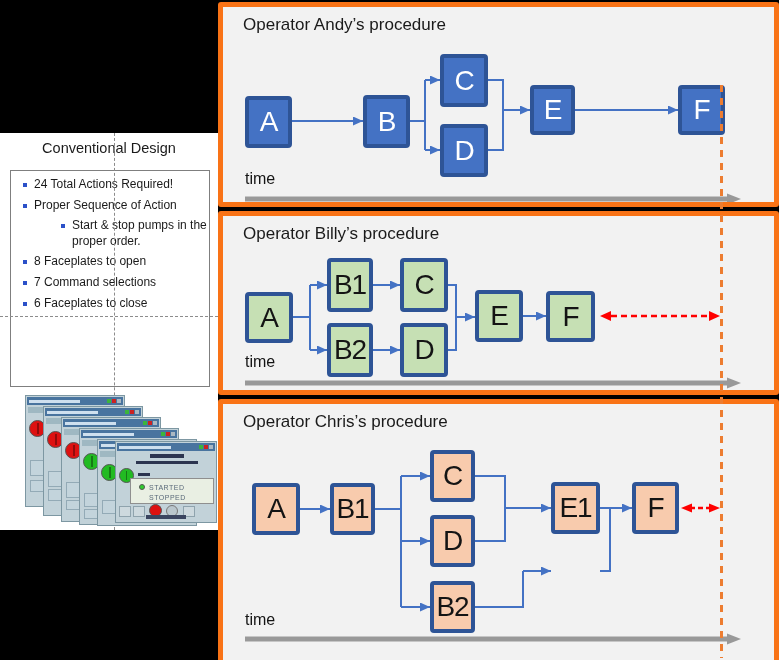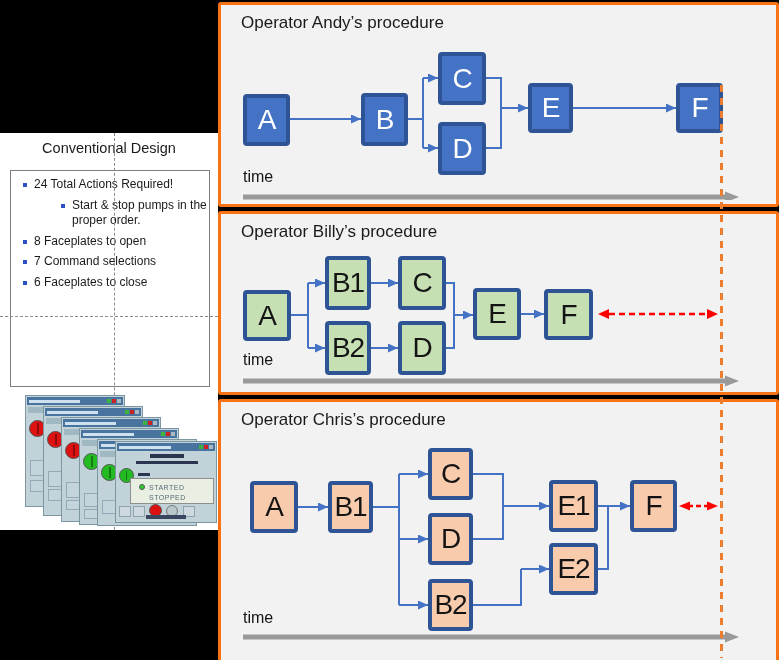--- a/index.html
+++ b/index.html
@@ -42,21 +42,21 @@
   .fp-srow{position:absolute;left:18px;letter-spacing:.5px;}
   .fp-dot{position:absolute;left:8px;top:5px;width:6px;height:6px;border-radius:50%;background:#2ecc2e;border:1px solid #555;}
   .fp-btnrow i{position:absolute;display:block;}
   .bsq{width:12px;height:11px;background:#cdd9de;border:1px solid #8fa3ad;}
   .bred{width:13px;height:13px;border-radius:50%;background:#dd1111;border:1px solid #555;}
   .bgray{width:12px;height:12px;border-radius:50%;background:#b9c6cc;border:1px solid #777;}
   .fp-foot{position:absolute;left:30px;bottom:3px;width:40px;height:4px;background:#3a4560;}
 
   
   .proc-panel{position:absolute;left:218px;width:561px;background:#f2f2f2;
-              border:3px solid #f97316;border-radius:3px;}
+              border:5px solid #f97316;border-radius:3px;}
   .proc-title{position:absolute;left:20px;top:8px;font-size:17px;color:#1a1a1a;}
   .wires{position:absolute;left:0;top:0;}
   .node{position:absolute;border:4px solid #2e5496;border-radius:4px;
         display:flex;align-items:center;justify-content:center;
         font-size:28px;letter-spacing:-1px;}
   .p-andy .node{background:#4472c4;color:#ffffff;}
   .p-billy .node{background:#c6e0b4;color:#141414;}
   .p-chris .node{background:#f8cbad;color:#141414;}
   .time-label{position:absolute;left:22px;font-size:16px;color:#141414;}
 
@@ -69,20 +69,24 @@
 
 <div class="canvas">
 
   <div class="left-region">
     <div class="conv-title">Conventional Design</div>
 
     <div class="conv-box">
       <div class="b-row lvl1">
           <span class="blt"></span>
           <span>24 Total Actions Required!</span>
+        </div>
+      <div class="b-row lvl1">
+          <span class="blt"></span>
+          <span>Proper Sequence of Action</span>
         </div>
       <div class="b-row lvl2">
           <span class="blt"></span>
           <span>Start &amp; stop pumps in the proper order.</span>
         </div>
       <div class="b-row lvl1">
           <span class="blt"></span>
           <span>8 Faceplates to open</span>
         </div>
       <div class="b-row lvl1">
@@ -307,20 +311,19 @@
         <line x1="22" y1="235" x2="504" y2="235" stroke="#999999" stroke-width="5"></line>
         <polygon points="504,229.5 518,235 504,240.5" fill="#999999"></polygon>
       </g>
     </svg>
     <div class="node" style="left:29px;top:79px;width:48px;height:52px">A</div>
     <div class="node" style="left:107px;top:79px;width:45px;height:52px">B1</div>
     <div class="node" style="left:207px;top:46px;width:45px;height:52px">C</div>
     <div class="node" style="left:207px;top:111px;width:45px;height:52px">D</div>
     <div class="node" style="left:207px;top:177px;width:45px;height:52px">B2</div>
     <div class="node" style="left:328px;top:78px;width:49px;height:52px">E1</div>
-    <div class="node" style="left:328px;top:141px;width:49px;height:52px">E2</div>
     <div class="node" style="left:409px;top:78px;width:47px;height:52px">F</div>
     <div class="time-label" style="top:207px">time</div>
   </div>
 
   <div class="deadline"></div>
 
 </div>
 
 </body></html>

